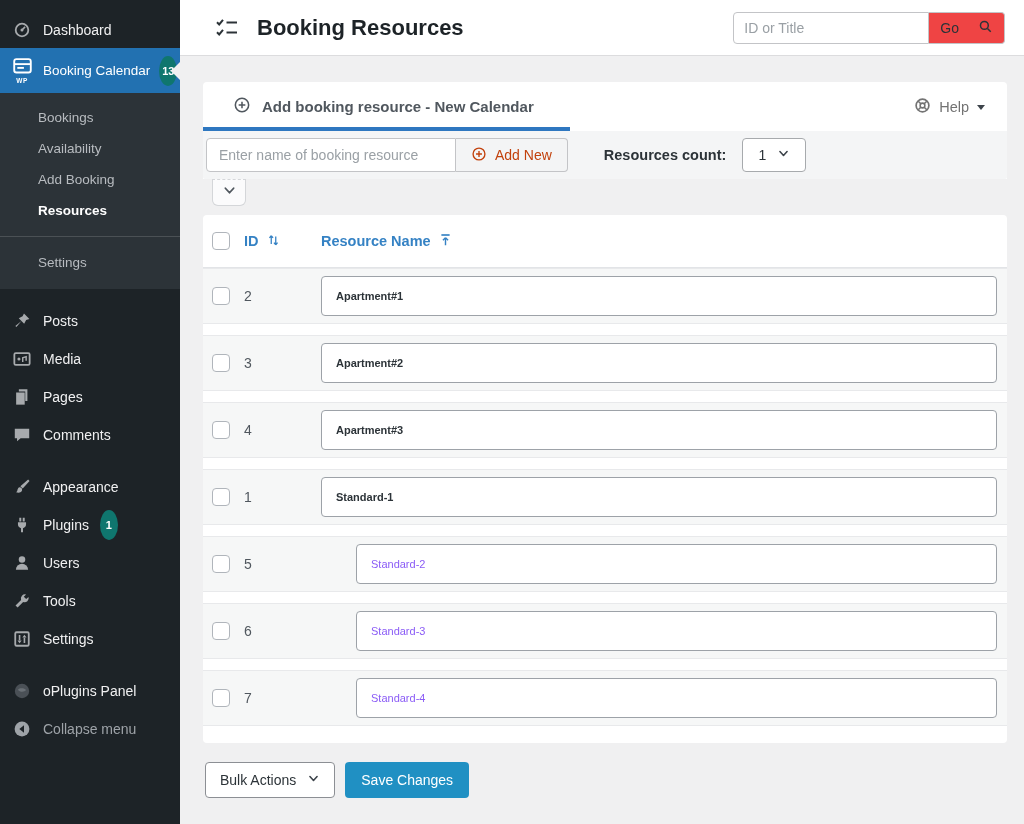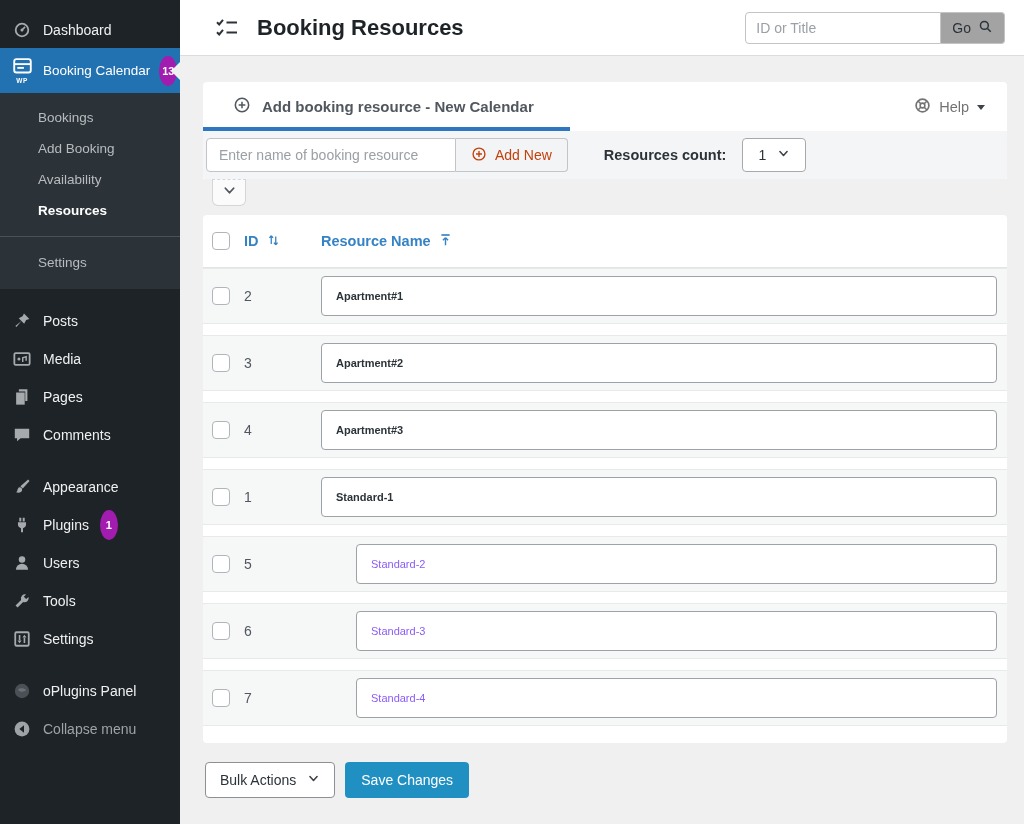--- a/index.html
+++ b/index.html
@@ -20,21 +20,21 @@
   .bc-item { position:relative; height:45px; background:#2271b1; display:flex;
     align-items:center; padding-left:10px; gap:9px; cursor:pointer; }
   .bc-icon-wrap { display:flex; flex-direction:column; align-items:center;
     width:24px; color:#fff; }
   .bc-icon-wrap svg { width:19px; height:16px; }
   .bc-wp { font-size:6.5px; font-weight:bold; color:#fff; letter-spacing:.5px; }
   .bc-label { color:#fff; font-size:13.5px; }
   .bc-arrow { position:absolute; right:0; top:50%; margin-top:-9px; width:0;
     height:0; border-top:9px solid transparent; border-bottom:9px solid transparent;
     border-right:9px solid #f0f0f1; }
-  .badge { background:#a21caf; color:#fff; border-radius:50%; min-width:18px;
+  .badge { background:#0f766e; color:#fff; border-radius:50%; min-width:18px;
     height:30px; font-size:11px; display:inline-flex; align-items:center;
     justify-content:center; padding:0 2px; font-weight:bold; }
   .submenu { background:#2c3338; padding:9px 0 11px; }
   .smi { display:flex; align-items:center; height:31px; padding-left:38px;
     color:#b8bcc0; font-size:13.5px; cursor:pointer; }
   .smi.active { color:#fff; font-weight:bold; }
   .submenu-divider { border-top:1px solid rgba(255,255,255,.15); margin:10px 0 10px 0; }
   .group-gap { height:14px; }
   .main-menu { padding-top:13px; }
   .mi.dim .ic, .mi.dim .lbl { color:#9ea3a8; }
@@ -44,23 +44,23 @@
   .page-header { height:56px; background:#fff; border-bottom:1px solid #dcdcde;
     display:flex; align-items:center; padding:0 19px 0 34px; }
   .title-icon { width:26px; height:26px; color:#2c3338; margin-right:17px; }
   .title-icon svg { width:26px; height:26px; }
   .page-title { font-size:22px; font-weight:600; color:#1d2327; }
   .search-group { margin-left:auto; display:flex; height:32px; }
   .search-input { width:196px; height:32px; border:1px solid #c3c4c7;
     border-radius:4px 0 0 4px; padding:0 10px; font-size:14px; color:#b91c1c;
     background:#fff; outline:none; font-family:inherit; }
   .search-input::placeholder { color:#9aa0a5; }
-  .go-btn { height:32px; padding:0 11px; background:#a3a3a3;
+  .go-btn { height:32px; padding:0 11px; background:#ef4444;
     border:1px solid #c3c4c7; border-left:none; border-radius:0 4px 4px 0;
-    font-size:14px; color:#2c3338; display:flex; align-items:center; gap:7px;
+    font-size:14px; color:#2c3338; display:flex; align-items:center; gap:19px;
     cursor:pointer; font-family:inherit; }
   .go-btn svg { width:15px; height:15px; }
 
   .page-body { padding:26px 17px 0 23px; }
 
   .tab-panel { background:#fff; border-radius:4px 4px 0 0; }
   .tab-row { height:49px; display:flex; align-items:center; position:relative;
     padding:0 22px 0 0; }
   .tab { display:flex; align-items:center; gap:11px; height:100%; padding:0 30px;
     color:#50575e; font-size:15px; font-weight:600; cursor:pointer; position:relative; }
@@ -155,22 +155,22 @@
             </svg></span>
         <span class="bc-wp">WP</span>
       </span>
       <span class="bc-label">Booking Calendar</span>
       <span class="badge">13</span>
       <span class="bc-arrow"></span>
     </div>
 
     <div class="submenu" id="submenu">
         <div class="smi">Bookings</div>
+        <div class="smi">Availability</div>
         <div class="smi">Add Booking</div>
-        <div class="smi">Availability</div>
         <div class="smi active">Resources</div>
         <div class="submenu-divider"></div>
         <div class="smi">Settings</div>
       </div>
 
     <div class="main-menu" id="main-menu">
         <div class="mi" style="height: 38px;">
           <span class="ic">
             <svg viewBox="0 0 20 20">
               <path fill="currentColor" d="M12.2 1.8l6 6-3.6 1-2.2 4.2-3-3-5.6 6.8-1.2-1.2L9.4 10l-3-3 4.2-2.2z"></path>

